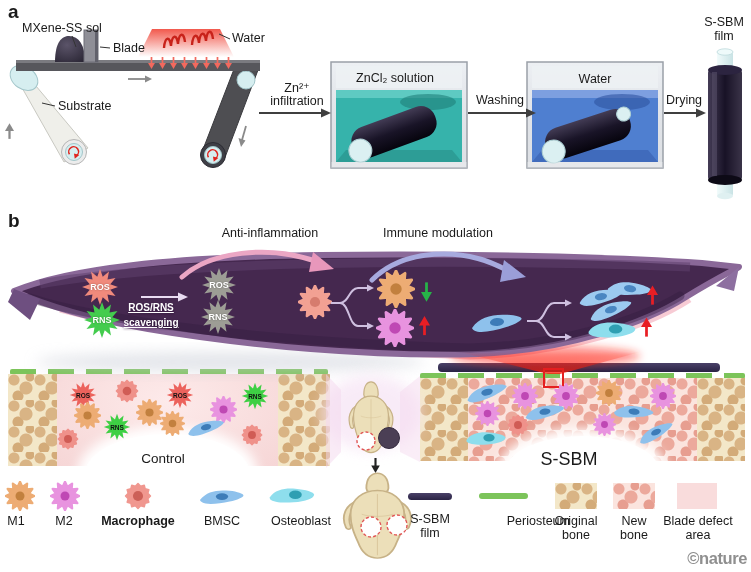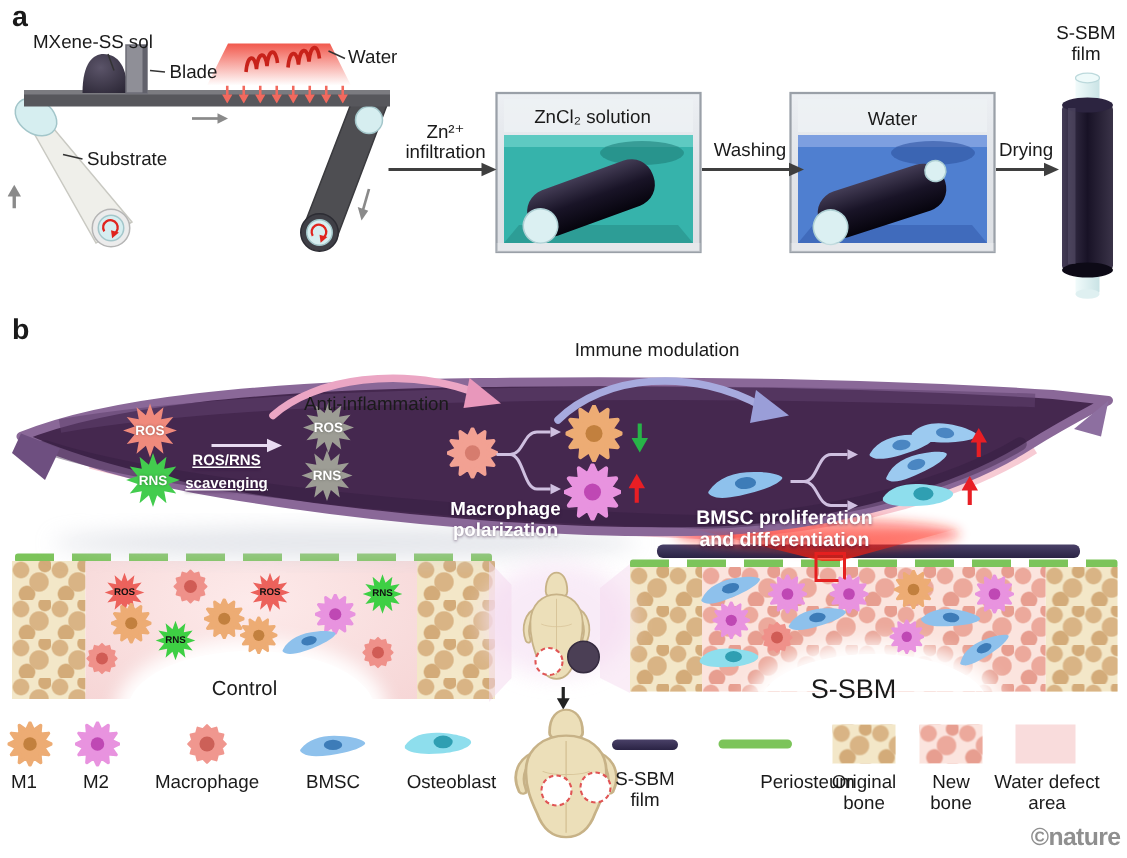--- a/index.html
+++ b/index.html
@@ -349,43 +349,41 @@
   <div class="t" style="left:58px;top:99px;">Substrate</div>
   <div class="t tc" style="left:266px;top:81px;width:62px;">Zn²⁺</div>
   <div class="t tc" style="left:258px;top:94px;width:78px;">infiltration</div>
   <div class="t tc" style="left:345px;top:71px;width:100px;">ZnCl₂ solution</div>
   <div class="t tc" style="left:468px;top:93px;width:64px;">Washing</div>
   <div class="t tc" style="left:560px;top:72px;width:70px;">Water</div>
   <div class="t tc" style="left:656px;top:93px;width:56px;">Drying</div>
   <div class="t tc" style="left:697px;top:15px;width:54px;">S-SBM film</div>
 
   <div class="t plabel" style="left:8px;top:214px;">b</div>
-  <div class="t tc" style="left:179px;top:226px;width:144px;margin-top:36px;">Anti-inflammation</div>
+  <div class="t tc" style="left:198px;top:226px;width:144px;">Anti-inflammation</div>
   <div class="t tc" style="left:368px;top:226px;width:140px;text-align:center;">Immune modulation</div>
   <div class="t tc wt" style="left:108px;top:300px;width:86px;font-size:10px;line-height:15px;text-decoration:underline;">ROS/RNS scavenging</div>
-  <div class="t tc wt" style="left:283px;top:332px;width:108px;font-size:12.5px;line-height:14px;">Macrophage polarization</div>
-  <div class="t tc wt" style="left:457px;top:337px;width:132px;font-size:13px;line-height:15px;">BMSC proliferation and differentiation</div>
   <div class="t tc" style="left:111px;top:452px;width:104px;font-size:13.5px;">Control</div>
   <div class="t tc" style="left:519px;top:452px;width:100px;font-size:18px;">S-SBM</div>
 
   <div class="startext star-band" style="left:100px;top:287px;">ROS</div>
   <div class="startext star-band" style="left:102px;top:320px;">RNS</div>
   <div class="startext star-band" style="left:219px;top:285px;">ROS</div>
   <div class="startext star-band" style="left:218px;top:317px;">RNS</div>
 
   <div class="startext star-ctl" style="left:83px;top:395px;">ROS</div>
   <div class="startext star-ctl" style="left:180px;top:395px;">ROS</div>
   <div class="startext star-ctl" style="left:255px;top:396px;">RNS</div>
   <div class="startext star-ctl" style="left:117px;top:427px;">RNS</div>
 
   <div class="t tc lg" style="left:0px;top:514px;width:32px;">M1</div>
   <div class="t tc lg" style="left:48px;top:514px;width:32px;">M2</div>
-  <div class="t tc lg" style="left:97px;top:514px;width:82px;">Macrophage</div>
+  <div class="t tc lg" style="left:97px;top:514px;width:82px;font-weight:bold;">Macrophage</div>
   <div class="t tc lg" style="left:191px;top:514px;width:62px;">BMSC</div>
   <div class="t tc lg" style="left:260px;top:514px;width:82px;">Osteoblast</div>
   <div class="t tc lg" style="left:402px;top:512px;width:56px;">S-SBM film</div>
   <div class="t tc lg" style="left:488px;top:514px;width:82px;text-align:right;">Periosteum</div>
   <div class="t tc lg" style="left:547px;top:514px;width:58px;">Original bone</div>
   <div class="t tc lg" style="left:611px;top:514px;width:46px;">New bone</div>
-  <div class="t tc lg" style="left:656px;top:514px;width:84px;">Water defect area</div>
+  <div class="t tc lg" style="left:656px;top:514px;width:84px;">Blade defect area</div>
 
   <div id="credit">©nature</div>
 </div>
 
 </body></html>

